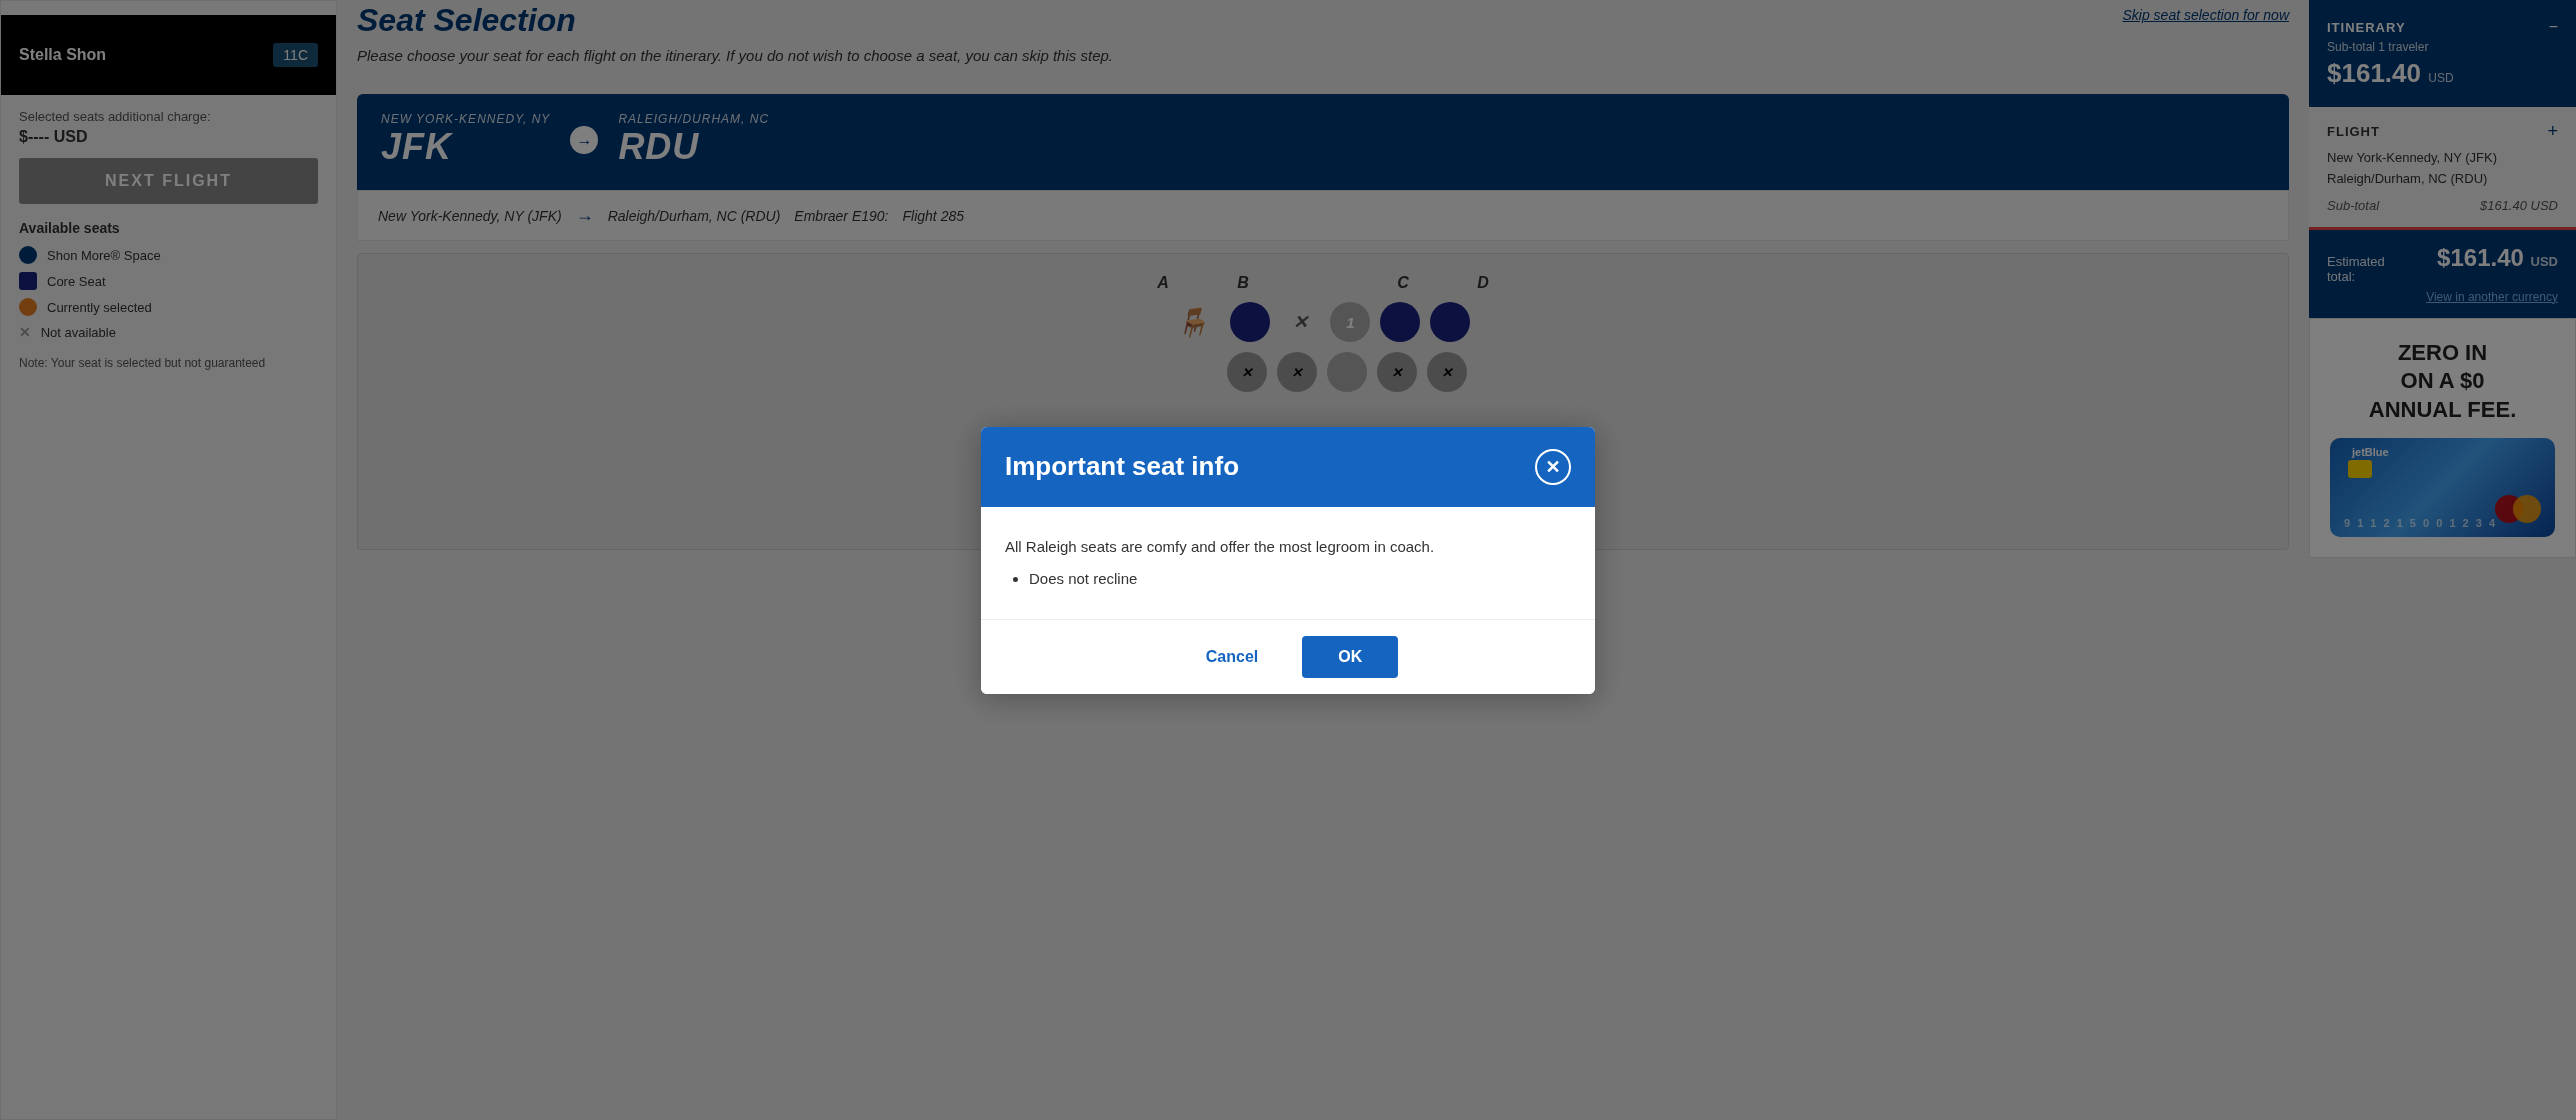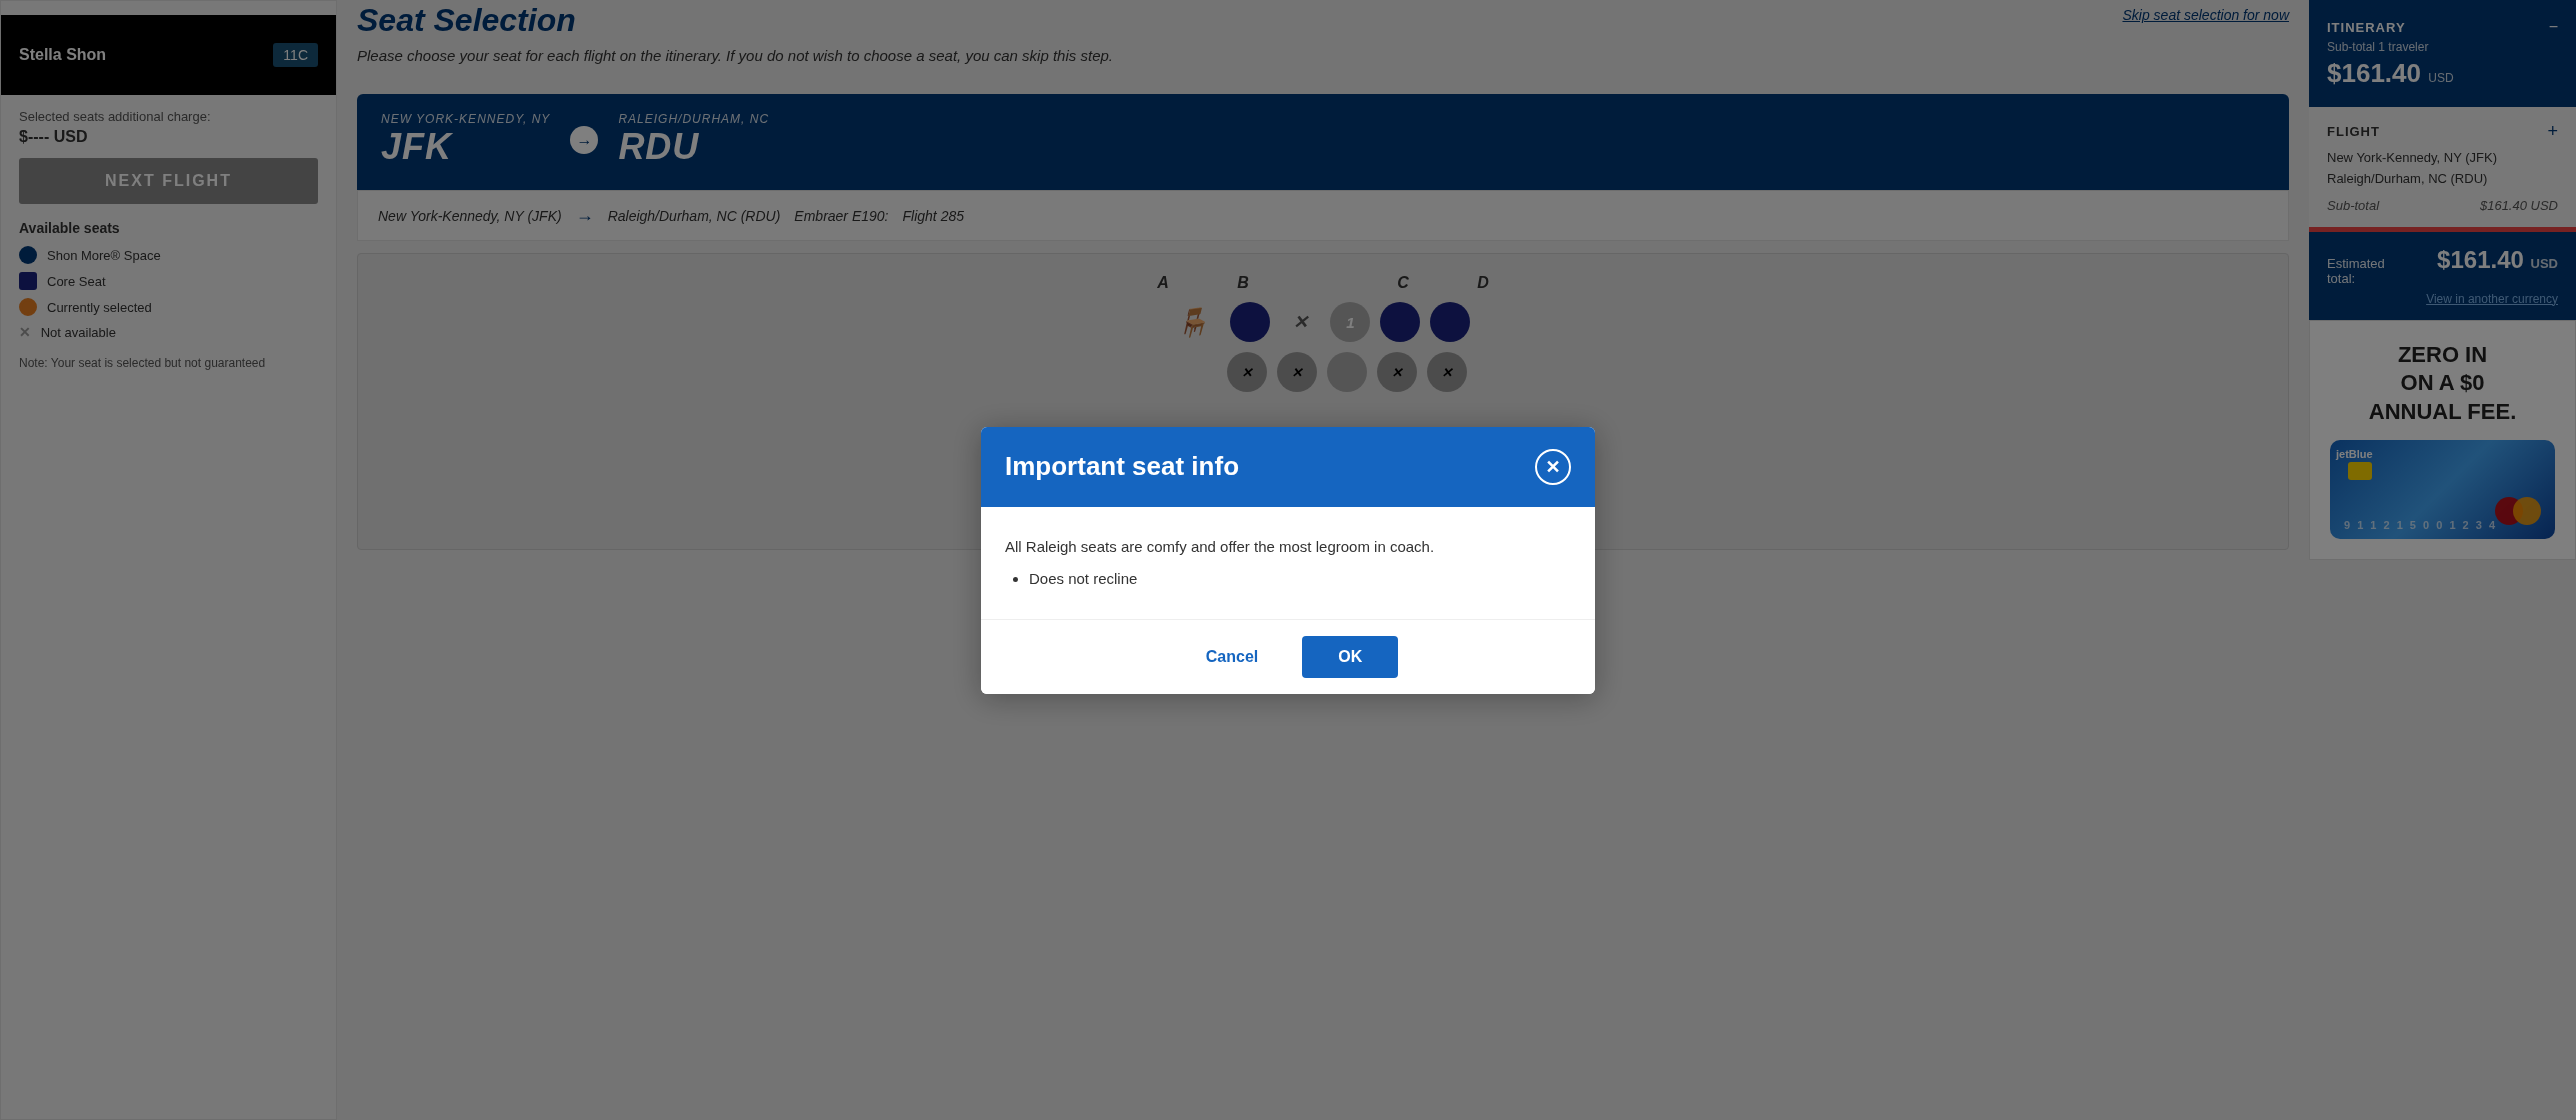--- a/index.html
+++ b/index.html
@@ -243,21 +243,21 @@
       margin-top: 4px;
     }
     .currency-tag {
       font-size: 12px;
       font-weight: normal;
       opacity: 0.8;
     }
     .flight-section {
       background: #f0f0f0;
       padding: 14px 18px;
-      border-bottom: 5px solid #ef4444;
+      border-bottom: 3px solid #ef4444;
     }
     .flight-section-title {
       font-size: 13px;
       font-weight: bold;
       color: #333;
       letter-spacing: 1px;
       display: flex;
       justify-content: space-between;
       align-items: center;
     }
@@ -341,21 +341,21 @@
       width: 24px;
       height: 18px;
       background: #ffd700;
       border-radius: 3px;
       position: absolute;
       left: 18px;
       top: 22px;
     }
     .ad-card-image .jetblue-label {
       position: absolute;
-      left: 6px;
+      left: 22px;
       top: 8px;
       font-size: 11px;
     }
     .ad-mastercard {
       position: absolute;
       right: 14px;
       bottom: 14px;
       display: flex;
       gap: -6px;
     }

